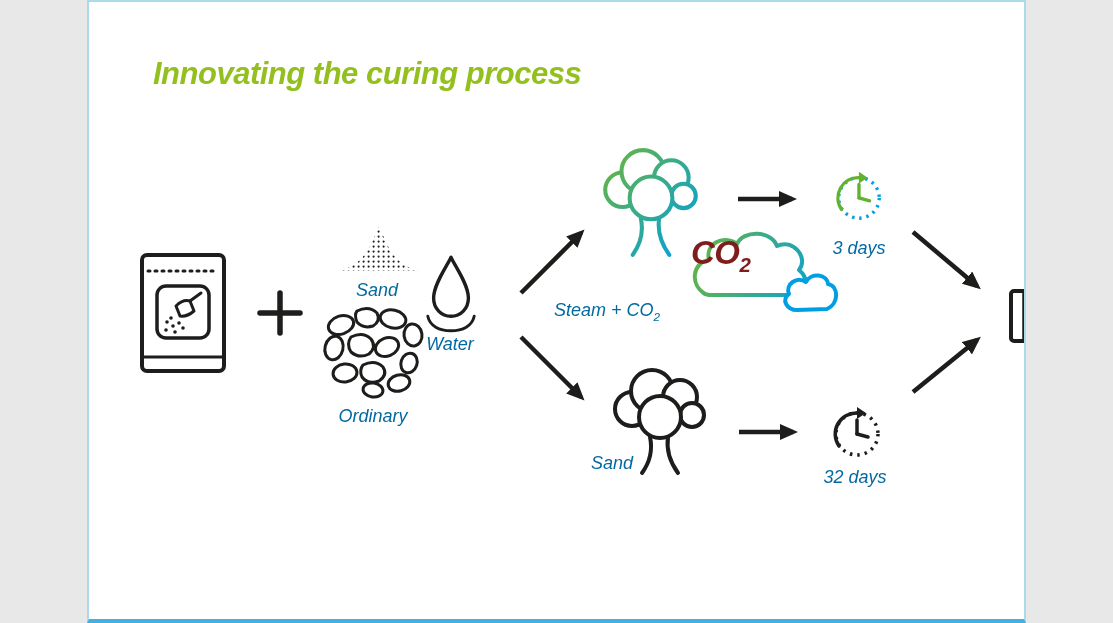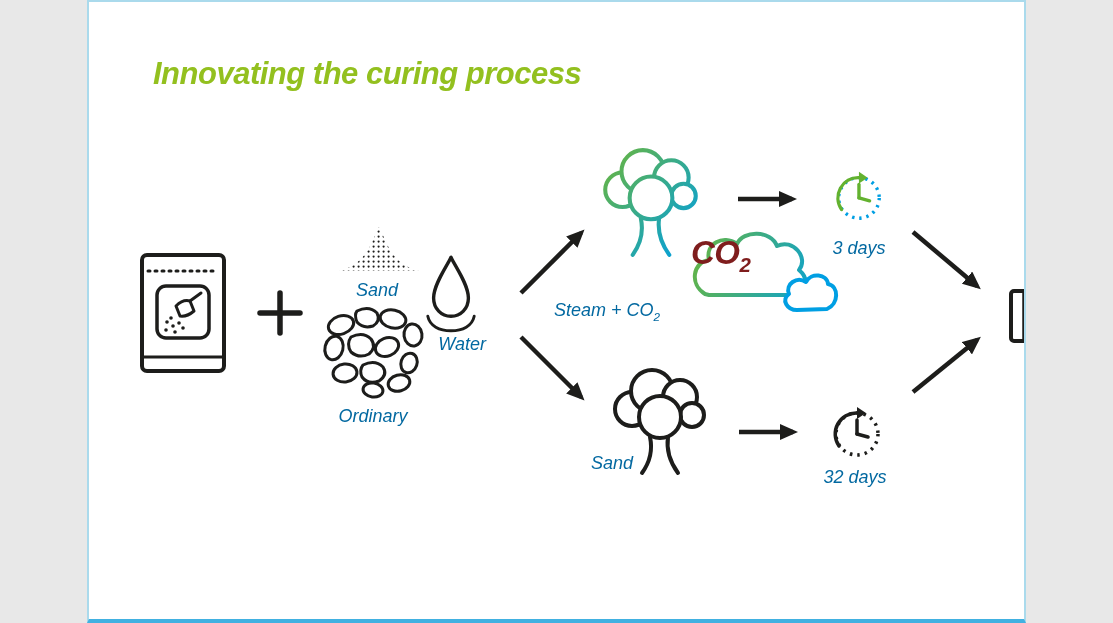--- a/index.html
+++ b/index.html
@@ -77,21 +77,21 @@
       </pattern>
     </defs>
     <path d="M2,51 C20,47 30,34 36,20 C39,13 41,9 42,7 C43,9 45,13 48,20 C54,34 64,47 82,51 Z" fill="url(#sandp)" stroke="none"></path>
   </svg>
   <div class="lbl" style="left:253px; top:277px; width:70px;">Sand</div>
 
   <svg class="abs" style="left:333px; top:250px;" width="58" height="86" viewBox="0 0 60 88">
     <path d="M30,5 C26,14 12,33 12,47 C12,58 20,66 30,66 C40,66 48,58 48,47 C48,33 34,14 30,5 Z" stroke="#1d1d1b" stroke-width="3.5" fill="#fff" stroke-linejoin="round"></path>
     <path d="M6,66 C8,76 18,81 30,81 C42,81 52,76 54,66" stroke="#1d1d1b" stroke-width="3" fill="none" stroke-linecap="round"></path>
   </svg>
-  <div class="lbl" style="left:325px; top:331px; width:72px;text-align:right;">Water</div>
+  <div class="lbl" style="left:325px; top:331px; width:72px;">Water</div>
 
   <svg class="abs" style="left:232px; top:301px;" width="104" height="96" viewBox="0 0 104 96">
     <g stroke="#1d1d1b" stroke-width="3" fill="#fff" stroke-linejoin="round">
       <ellipse cx="20" cy="22" rx="13" ry="9" transform="rotate(-18 20 22)"></ellipse>
       <path d="M36,8 Q48,2 56,10 Q60,18 52,23 Q42,26 36,19 Q33,12 36,8 Z"></path>
       <ellipse cx="72" cy="16" rx="13" ry="9" transform="rotate(12 72 16)"></ellipse>
       <ellipse cx="92" cy="32" rx="9" ry="11" transform="rotate(-8 92 32)"></ellipse>
       <ellipse cx="13" cy="45" rx="9" ry="12" transform="rotate(14 13 45)"></ellipse>
       <path d="M30,34 Q42,28 50,36 Q56,44 48,51 Q38,56 30,49 Q25,41 30,34 Z"></path>
       <ellipse cx="66" cy="44" rx="12" ry="9" transform="rotate(-22 66 44)"></ellipse>

